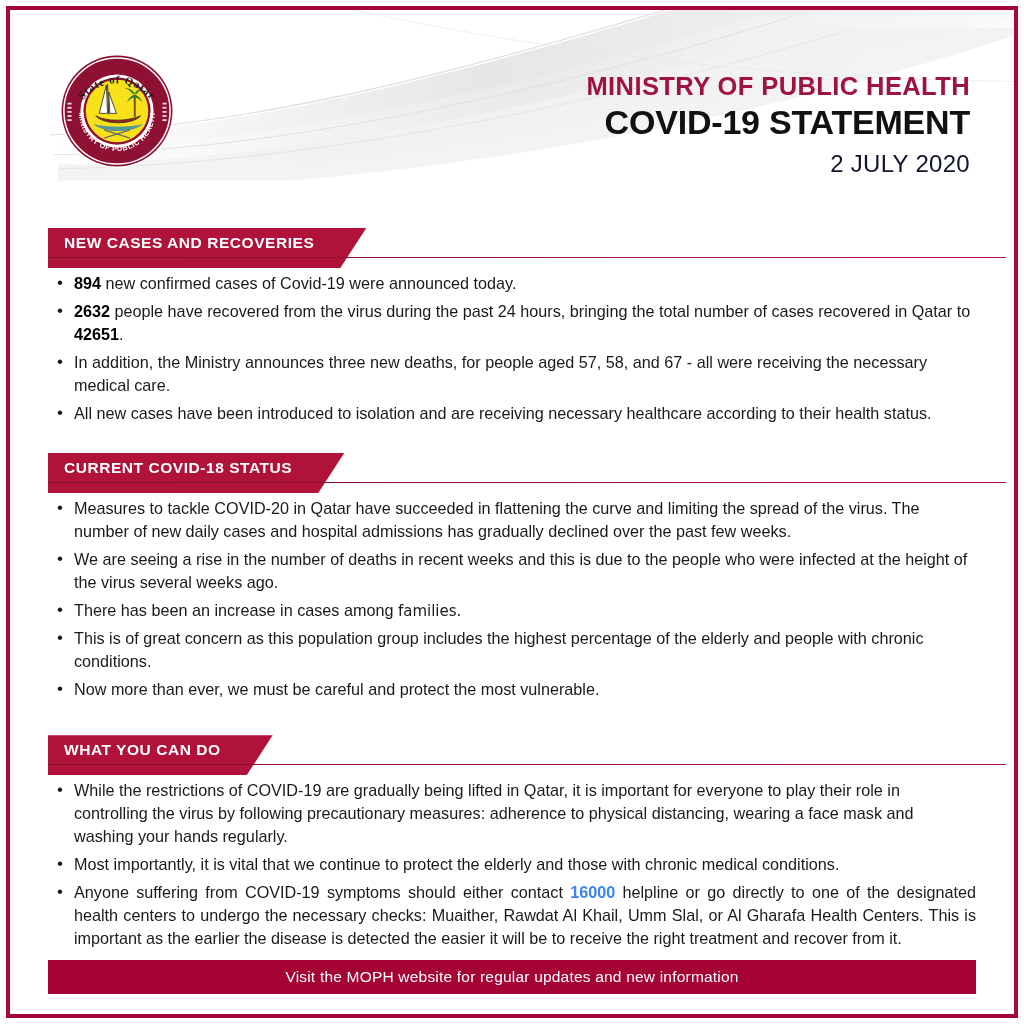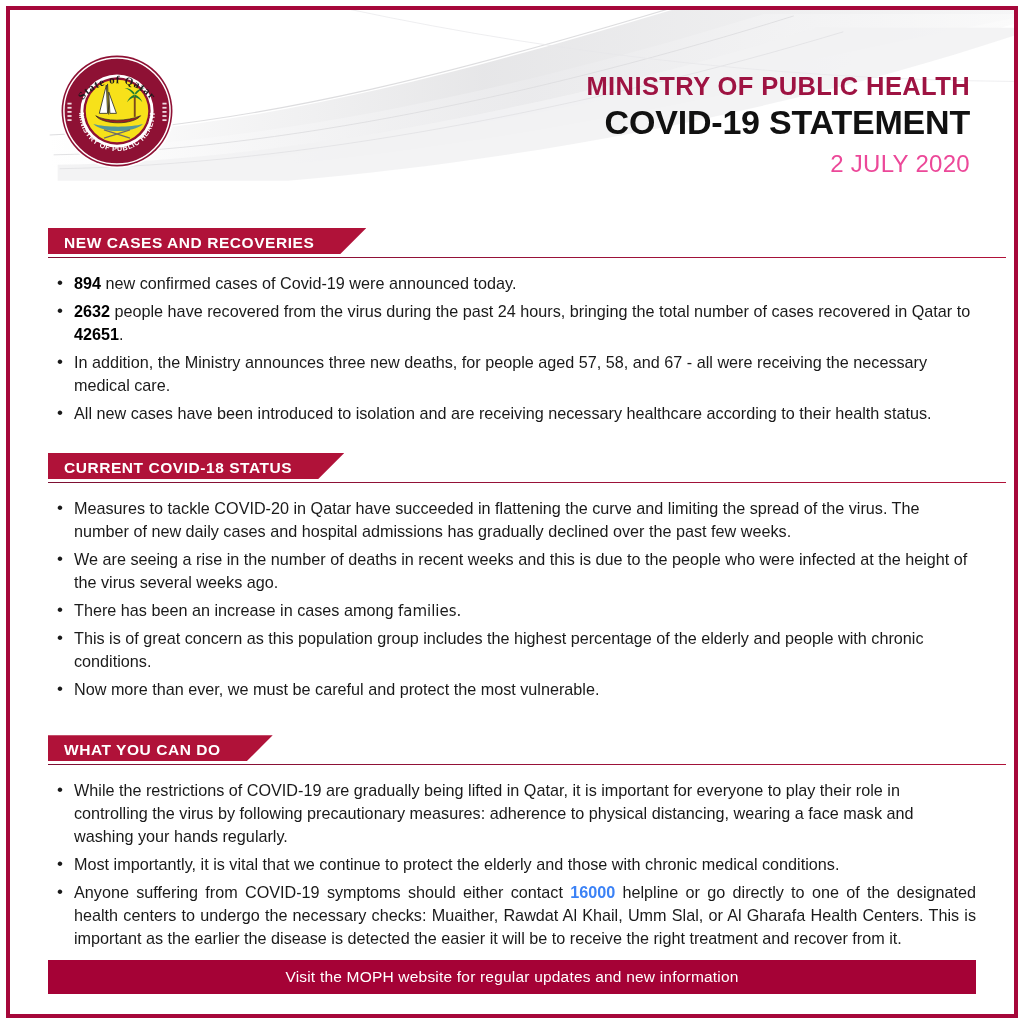--- a/index.html
+++ b/index.html
@@ -72,39 +72,39 @@
     font-weight: bold;
     letter-spacing: -0.2px;
     color: #111111;
     line-height: 1.16;
     margin-top: 2px;
   }
 
   #date-line {
     font-size: 24px;
     font-weight: 400;
-    color: #ec4899;
+    color: #0f172a;
     letter-spacing: 0.3px;
     margin-top: 8px;
   }
 
   
   .section { position: relative; }
 
   .section-head {
     position: relative;
     height: 30px;
     margin-left: 38px;
     margin-right: 8px;
   }
 
   .banner {
     position: relative;
     display: inline-block;
-    height: 26px;
+    height: 40px;
     background: #b01239;
     color: #ffffff;
     font-size: 15.5px;
     font-weight: bold;
     letter-spacing: 0.55px;
     line-height: 30px;
     padding: 0 52px 0 16px;
     clip-path: polygon(0 0, 100% 0, calc(100% - 26px) 100%, 0 100%);
     white-space: nowrap;
     vertical-align: top;

